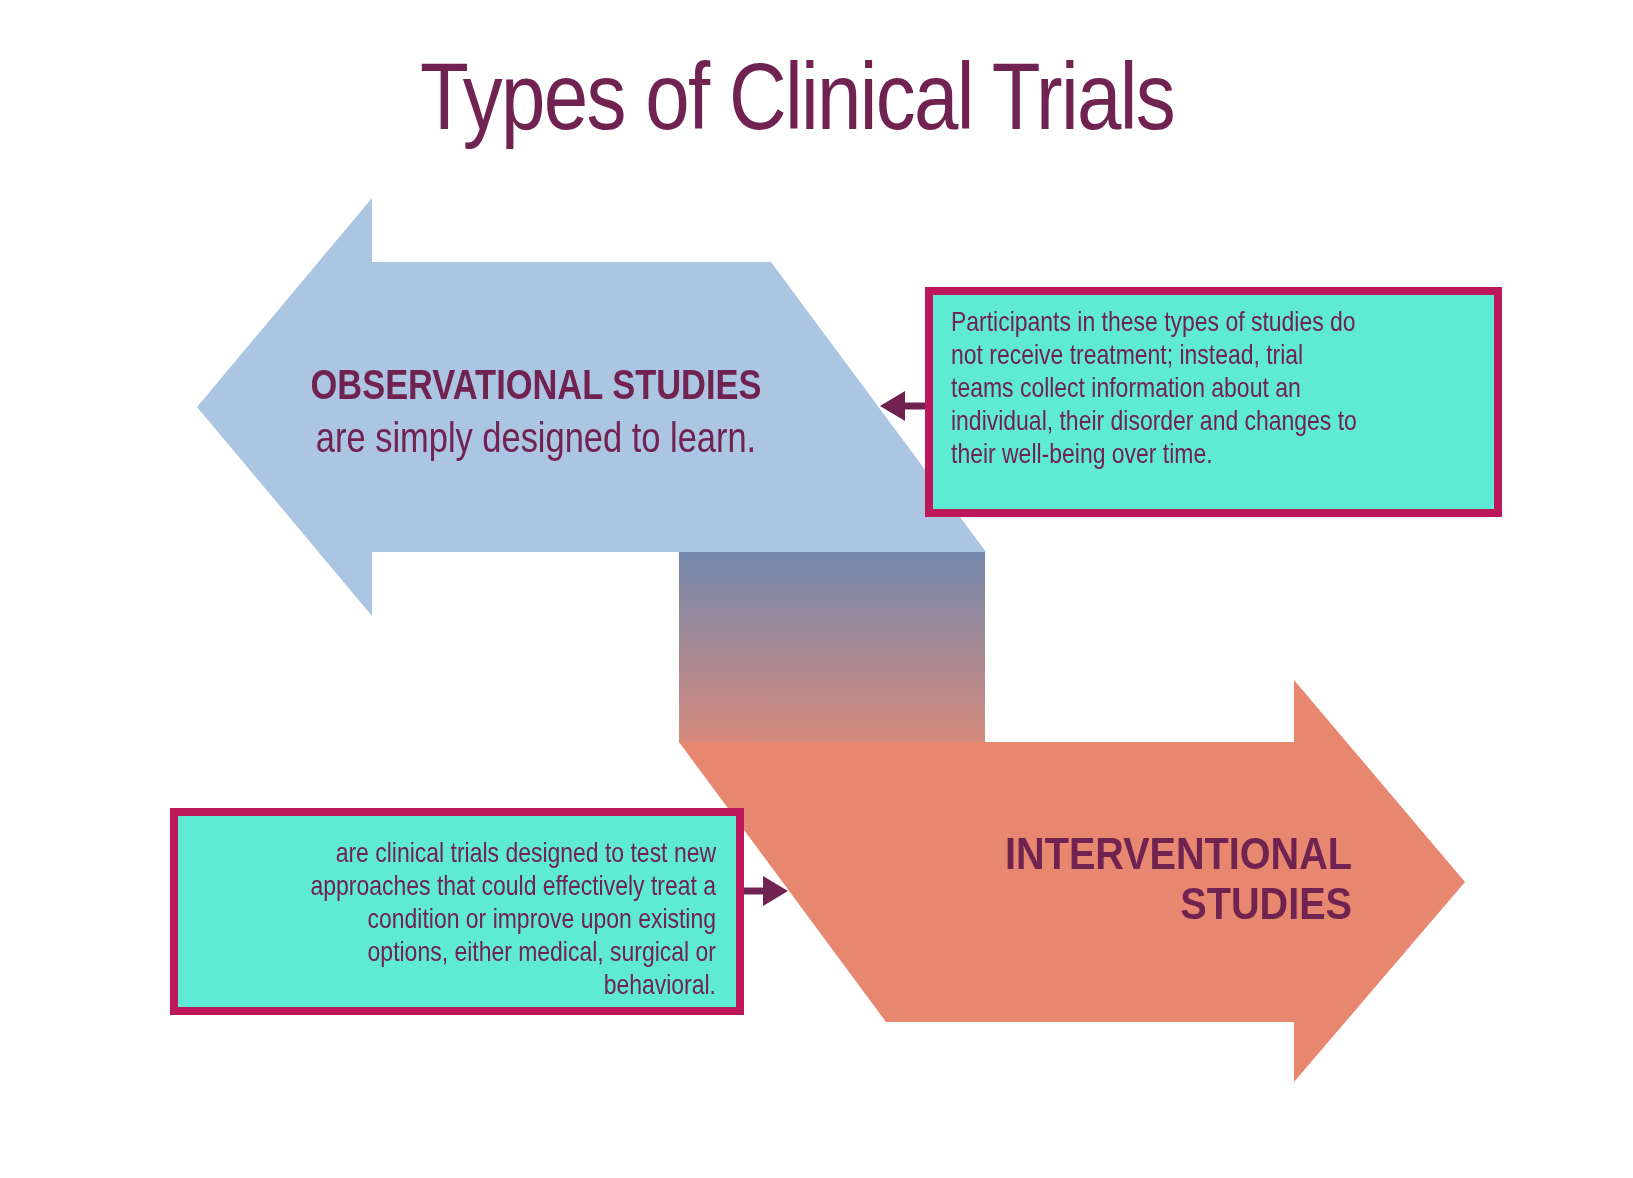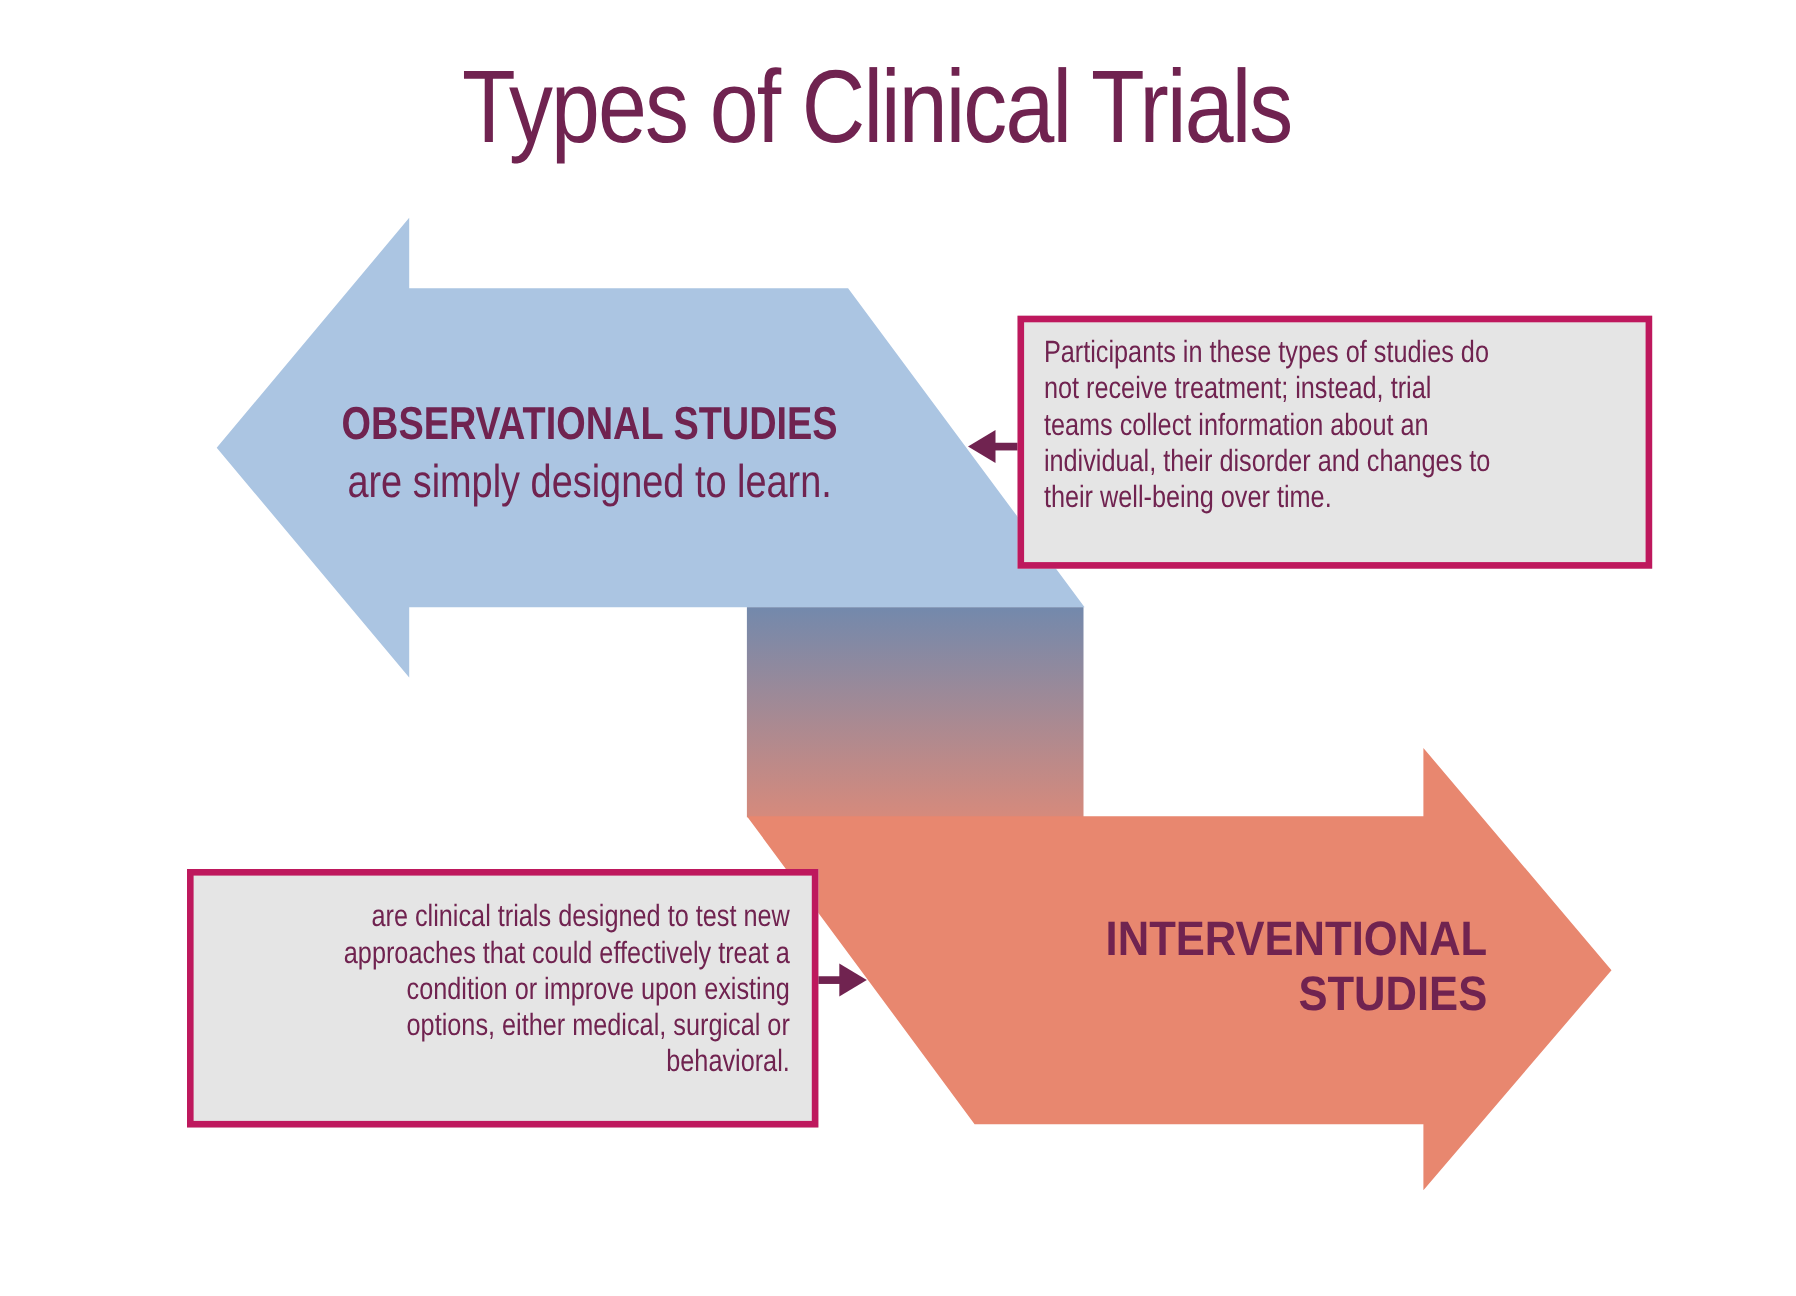--- a/index.html
+++ b/index.html
@@ -21,24 +21,24 @@
     transform:scaleX(0.82);transform-origin:50% 0;
   }
   #obs-heading{font-weight:bold;}
   #obs-tagline{font-weight:normal;}
   #int-heading{
     right:303px;top:829px;width:460px;text-align:right;
     font-size:44px;font-weight:bold;line-height:50px;white-space:pre-line;
     transform:scaleX(0.9);transform-origin:100% 0;
   }
   .callout-box{
-    position:absolute;background:#e5e5e5;border:6px solid #be185d;box-sizing:border-box;
+    position:absolute;background:#5eead4;border:8px solid #be185d;box-sizing:border-box;
   }
   #obs-callout-box{left:903px;top:287px;width:577px;height:230px;}
-  #int-callout-box{left:148px;top:790px;width:574px;height:235px;}
+  #int-callout-box{left:148px;top:808px;width:574px;height:207px;}
   .callout-text{
     position:absolute;color:#702350;font-size:28px;line-height:33px;
   }
   #obs-callout-text{
     left:18px;top:10px;width:512px;text-align:left;
     transform:scaleX(0.82);transform-origin:0 0;
   }
   #int-callout-text{
     right:20px;top:20px;width:522px;text-align:right;
     transform:scaleX(0.82);transform-origin:100% 0;

